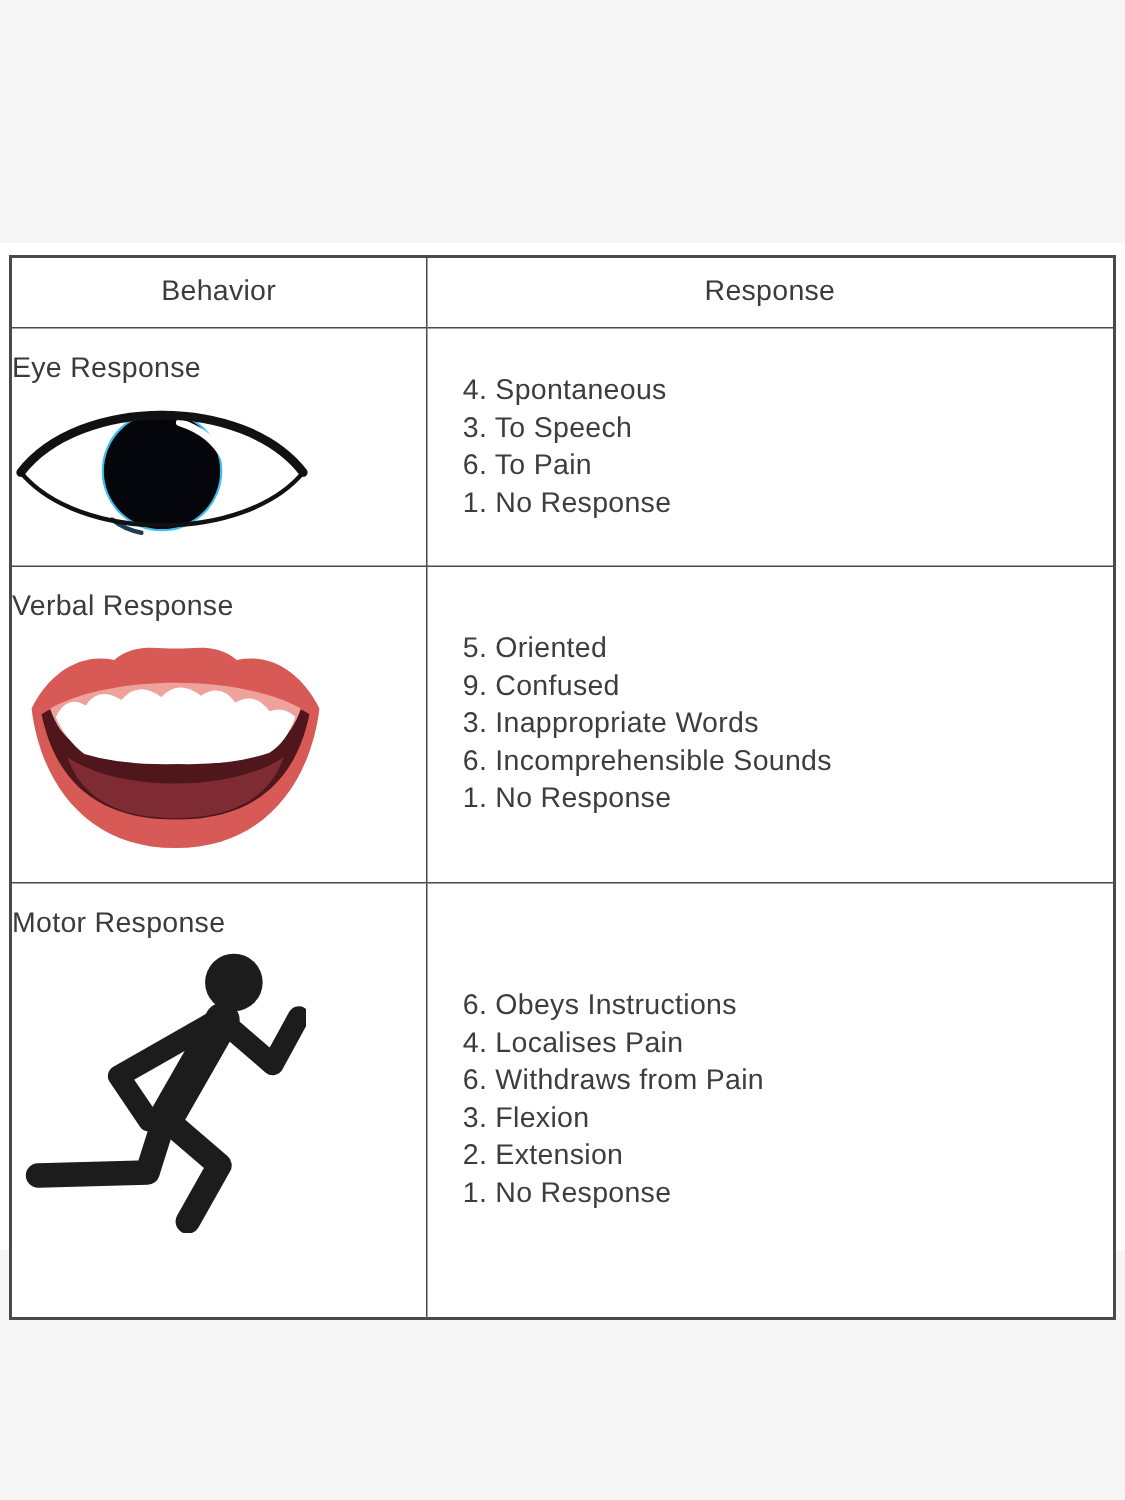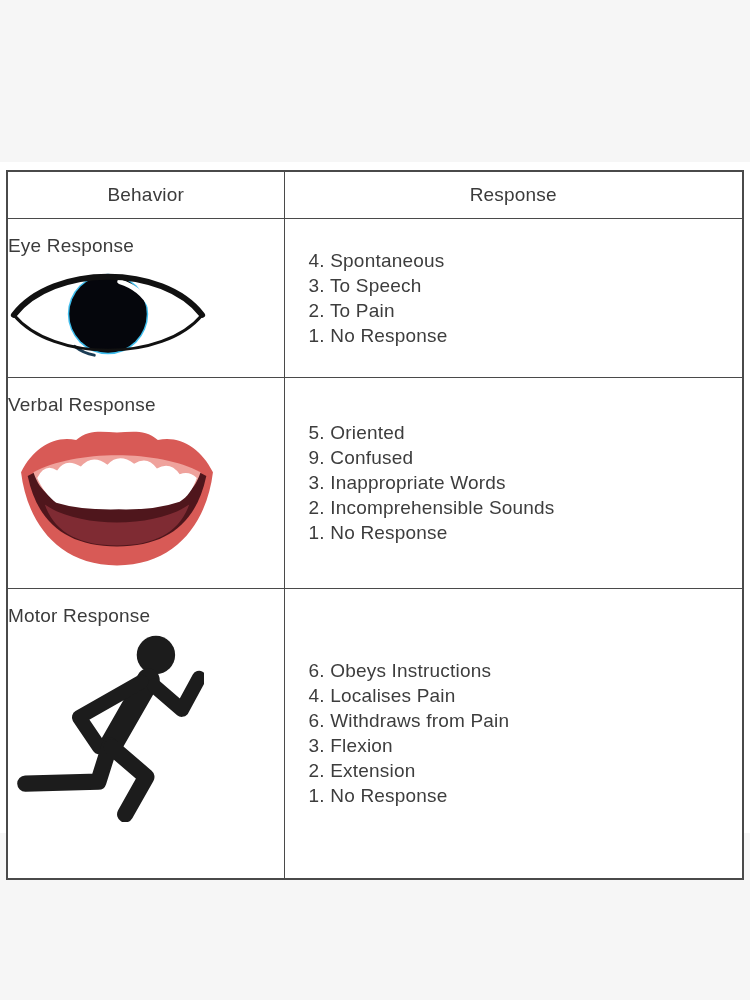--- a/index.html
+++ b/index.html
@@ -85,21 +85,21 @@
               <path d="M66,86 Q75,93 86,95" stroke="#1c3d55" stroke-width="3" stroke-linecap="round" fill="none"></path>
               <path d="M4,54 C44,2 156,2 196,54" stroke="#111111" stroke-width="6" fill="none" stroke-linecap="round"></path>
               <path d="M4,54 C44,102 156,102 196,54" stroke="#111111" stroke-width="3" fill="none" stroke-linecap="round"></path>
             </svg>
           </div>
         </td>
         <td class="rcell">
           <ul class="resp">
             <li>4. Spontaneous</li>
             <li>3. To Speech</li>
-            <li>2. To Pain</li>
+            <li>6. To Pain</li>
             <li>1. No Response</li>
           </ul>
         </td>
       </tr>
 
       <tr class="r-verbal">
         <td class="bcell">
           <div class="blabel">Verbal Response</div>
           <div class="icon-wrap mouth">
             <svg width="218" height="152" viewBox="0 0 220 160" aria-hidden="true">
@@ -109,21 +109,21 @@
               <path d="M22,54 C66,30 154,30 198,54 C194,66 189,72 183,77 C146,54 74,54 37,77 C31,72 26,66 22,54 Z" fill="#efa29c"></path>
               <path d="M26,60 Q34,44 47,52 Q56,38 72,48 Q84,34 100,46 Q112,33 128,45 Q142,36 152,50 Q166,42 176,56 Q186,52 194,60 C190,72 184,80 176,85 Q150,94 112,93 Q72,94 46,86 C38,80 30,70 26,60 Z" fill="#ffffff"></path>
             </svg>
           </div>
         </td>
         <td class="rcell">
           <ul class="resp">
             <li>5. Oriented</li>
             <li>9. Confused</li>
             <li>3. Inappropriate Words</li>
-            <li>2. Incomprehensible Sounds</li>
+            <li>6. Incomprehensible Sounds</li>
             <li>1. No Response</li>
           </ul>
         </td>
       </tr>
 
       <tr class="r-motor">
         <td class="bcell">
           <div class="blabel">Motor Response</div>
           <div class="icon-wrap runner">
             <svg width="196" height="192" viewBox="0 0 200 200" aria-hidden="true">

